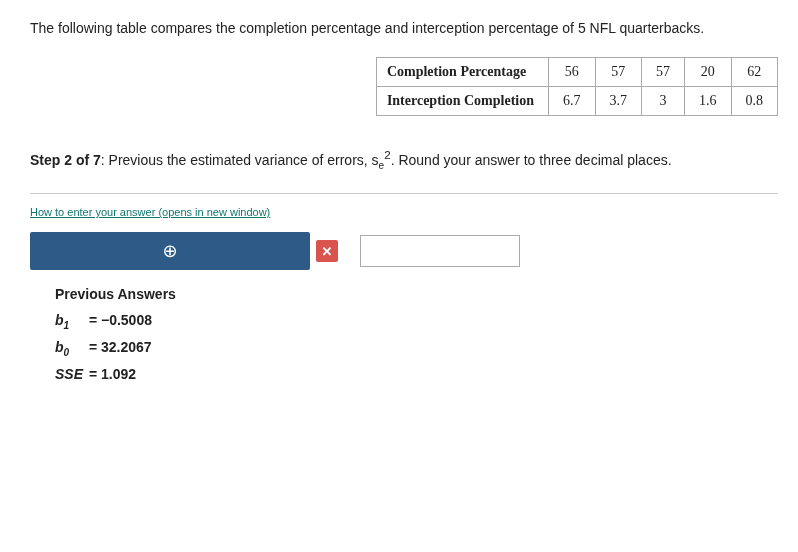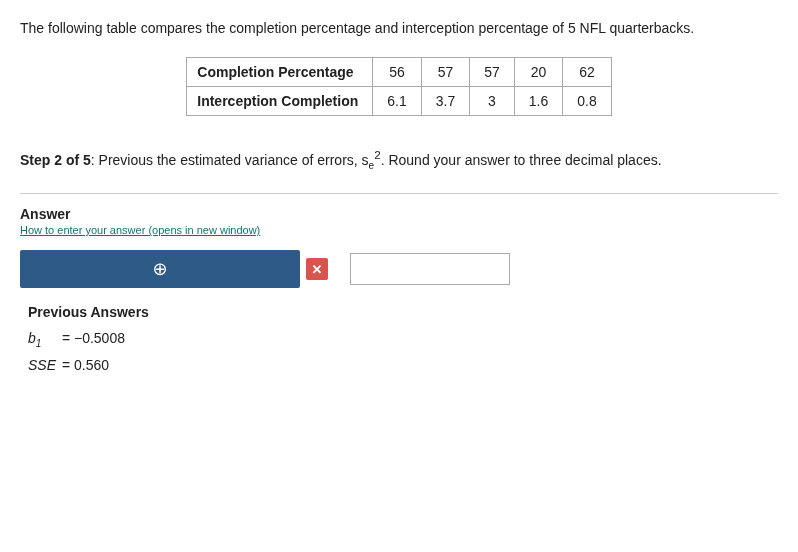--- a/index.html
+++ b/index.html
@@ -5,32 +5,33 @@
     * { box-sizing: border-box; margin: 0; padding: 0; }
     body {
       font-family: Arial, sans-serif;
       background: #fff;
       width: 798px;
       min-height: 552px;
       font-size: 14px;
       color: #222;
     }
     .page {
-      padding: 18px 20px 20px 20px;
+      padding: 18px 20px 20px 30px;
     }
     .intro-text {
       font-size: 14px;
       color: #222;
       margin-bottom: 18px;
       line-height: 1.5;
     }
     .table-wrapper {
       display: flex;
-      justify-content: center;
+      justify-content: flex-end;
       margin-bottom: 30px;
+      font-family: Liberation Serif, serif;
     }
     .data-table {
       border-collapse: collapse;
       font-size: 14px;
     }
     .data-table th, .data-table td {
       border: 1px solid #aaa;
       padding: 6px 14px;
       text-align: center;
     }
@@ -108,31 +109,32 @@
     }
     .answer-input {
       border: 1px solid #aaa;
       width: 160px;
       height: 32px;
       padding: 4px 8px;
       font-size: 14px;
       outline: none;
     }
     .prev-answers {
-      margin-left: 8px;
+      margin-left: 25px;
     }
     .prev-answers-title {
       font-weight: bold;
       font-size: 14px;
       margin-bottom: 6px;
     }
     .prev-answers-item {
       font-size: 14px;
       line-height: 1.8;
       font-family: Arial, sans-serif;
+      font-weight: bold;
     }
     .var-name {
       font-style: italic;
       display: inline-block;
       min-width: 30px;
     }
     sub {
       font-size: 10px;
     }
   </style>
@@ -149,54 +151,57 @@
         <tr>
           <th>Completion Percentage</th>
           <td>56</td>
           <td>57</td>
           <td>57</td>
           <td>20</td>
           <td>62</td>
         </tr>
         <tr>
           <th>Interception Completion</th>
-          <td>6.1</td>
+          <td>6.7</td>
           <td>3.7</td>
           <td>3</td>
           <td>1.6</td>
           <td>0.8</td>
         </tr>
       </tbody>
     </table>
   </div>
 
   <p class="step-text">
-    <strong>Step 2 of 5</strong><span>:</span>
+    <strong>Step 2 of 7</strong><span>:</span>
     <span>Previous the estimated variance of errors, s</span><span><sub>e</sub><sup>2</sup></span><span>. Round your answer to three decimal places.</span>
   </p>
 
   <div class="answer-section">
-    <div class="answer-label">Answer</div>
     <div class="how-to-link">How to enter your answer (opens in new window)</div>
 
     <div class="input-row">
 
       <div class="input-box-dark">
         <span class="crosshair-icon">⊕</span>
         <button class="close-btn">✕</button>
       </div>
 
       <input class="answer-input" type="text" style="margin-left: 40px;">
     </div>
 
     <div class="prev-answers">
       <div class="prev-answers-title">Previous Answers</div>
       <div class="prev-answers-item">
         <span class="var-name"><i>b</i><sub>1</sub></span>
         <span>= −0.5008</span>
       </div>
       <div class="prev-answers-item">
+        <span class="var-name"><i>b</i><sub>0</sub></span>
+        <span>= 32.2067</span>
+      </div>
+      <div class="prev-answers-item">
         <span class="var-name">SSE</span>
-        <span>= 0.560</span>
+        <span>= 1.092</span>
       </div>
     </div>
   </div>
 </div>
 
 </body></html>

